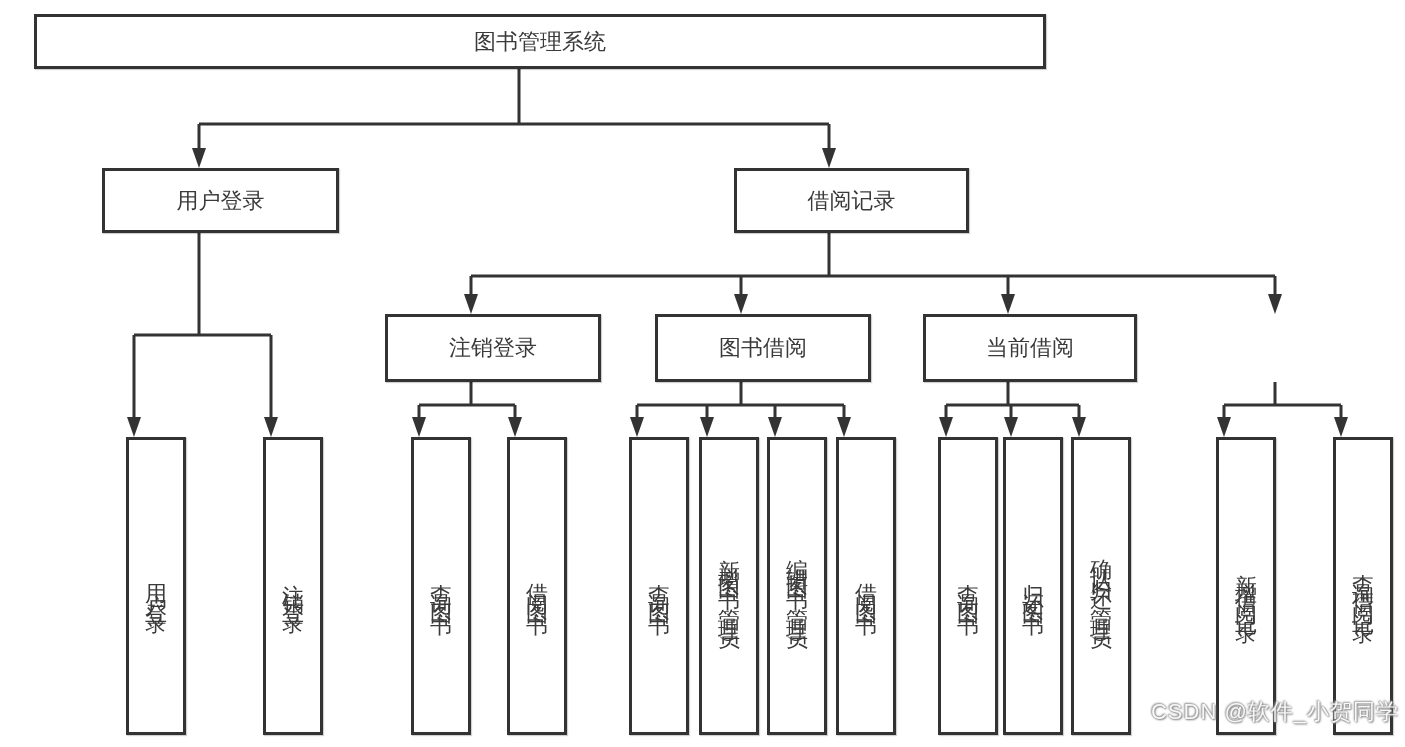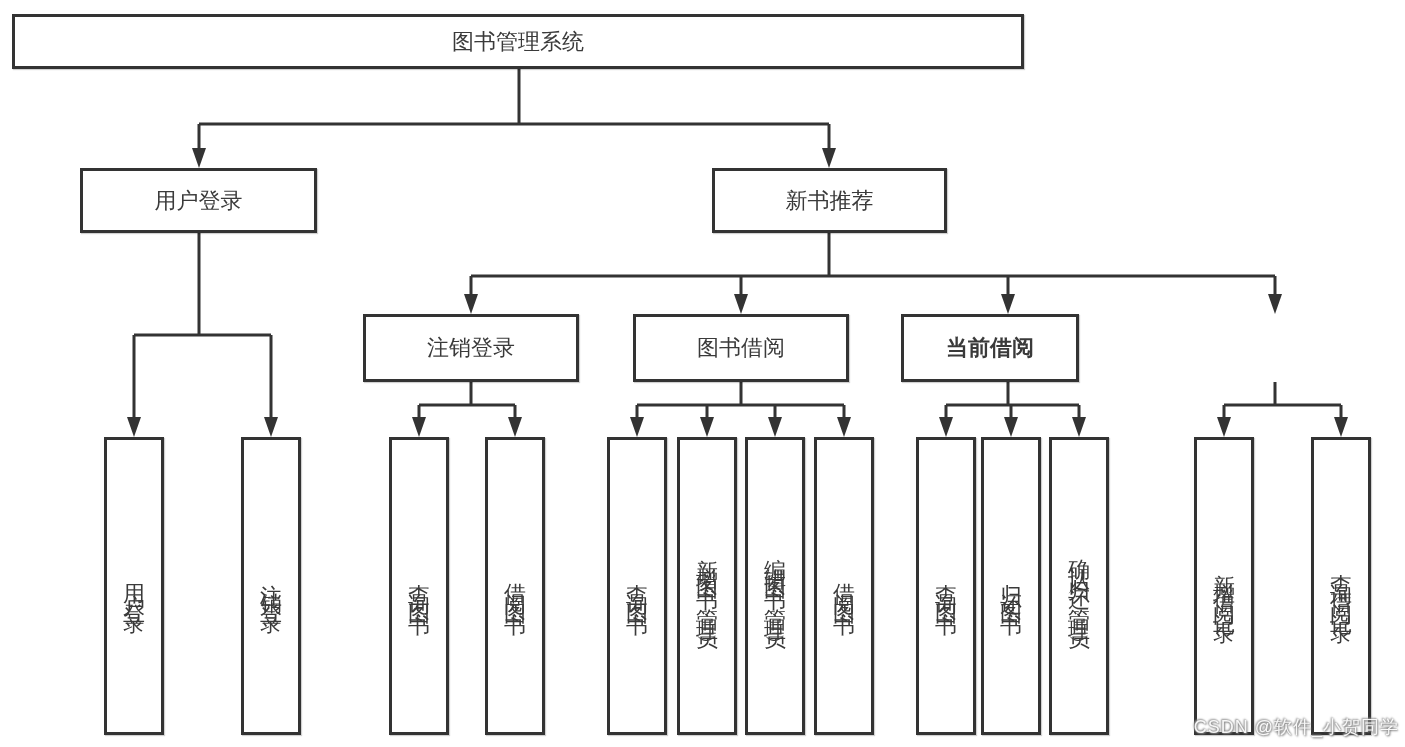--- a/index.html
+++ b/index.html
@@ -16,34 +16,35 @@
     box-sizing:border-box;
     background:#ffffff;
     border:3px solid #333333;
     display:flex;
     align-items:center;
     justify-content:center;
     color:#3a3a3a;
     font-size:22px;
     z-index:2;
     box-shadow:1px 1px 1px rgba(0,0,0,0.18);
+    margin-left:22px;
   }
   .leaf-box .vtext{
     writing-mode:vertical-rl;
     text-orientation:mixed;
     letter-spacing:10px;
     line-height:1;
     white-space:nowrap;
   }
   .watermark{
     position:absolute;
     right:6px;
-    bottom:8px;
+    bottom:20px;
     z-index:5;
-    font-size:18px;
+    font-size:22px;
     letter-spacing:1px;
     color:rgba(255,255,255,0.92);
     text-shadow:0 0 2px #8e8e8e,1px 1px 2px #7d7d7d,-1px -1px 2px #9a9a9a;
   }
 </style>
 </head>
 <body>
 
 <div class="canvas">
 
@@ -91,30 +92,30 @@
   </svg>
 
   <div class="box" style="left:12px;top:14px;width:1012px;height:55px;">
     <span>图书管理系统</span>
   </div>
 
   <div class="box" style="left:80px;top:168px;width:237px;height:65px;">
     <span>用户登录</span>
   </div>
   <div class="box" style="left:712px;top:168px;width:235px;height:65px;">
-    <span>新书推荐</span>
+    <span>借阅记录</span>
   </div>
 
   <div class="box" style="left:363px;top:314px;width:216px;height:68px;">
     <span>注销登录</span>
   </div>
   <div class="box" style="left:633px;top:314px;width:216px;height:68px;">
     <span>图书借阅</span>
   </div>
-  <div class="box" style="left:901px;top:314px;width:178px;height:68px;font-weight:bold;">
+  <div class="box" style="left:901px;top:314px;width:214px;height:68px;">
     <span>当前借阅</span>
   </div>
 
   <div class="box leaf-box" style="left:104px;top:437px;width:60px;height:298px;">
     <span class="vtext">用户登录</span>
   </div>
   <div class="box leaf-box" style="left:241px;top:437px;width:60px;height:298px;">
     <span class="vtext">注销登录</span>
   </div>
 

